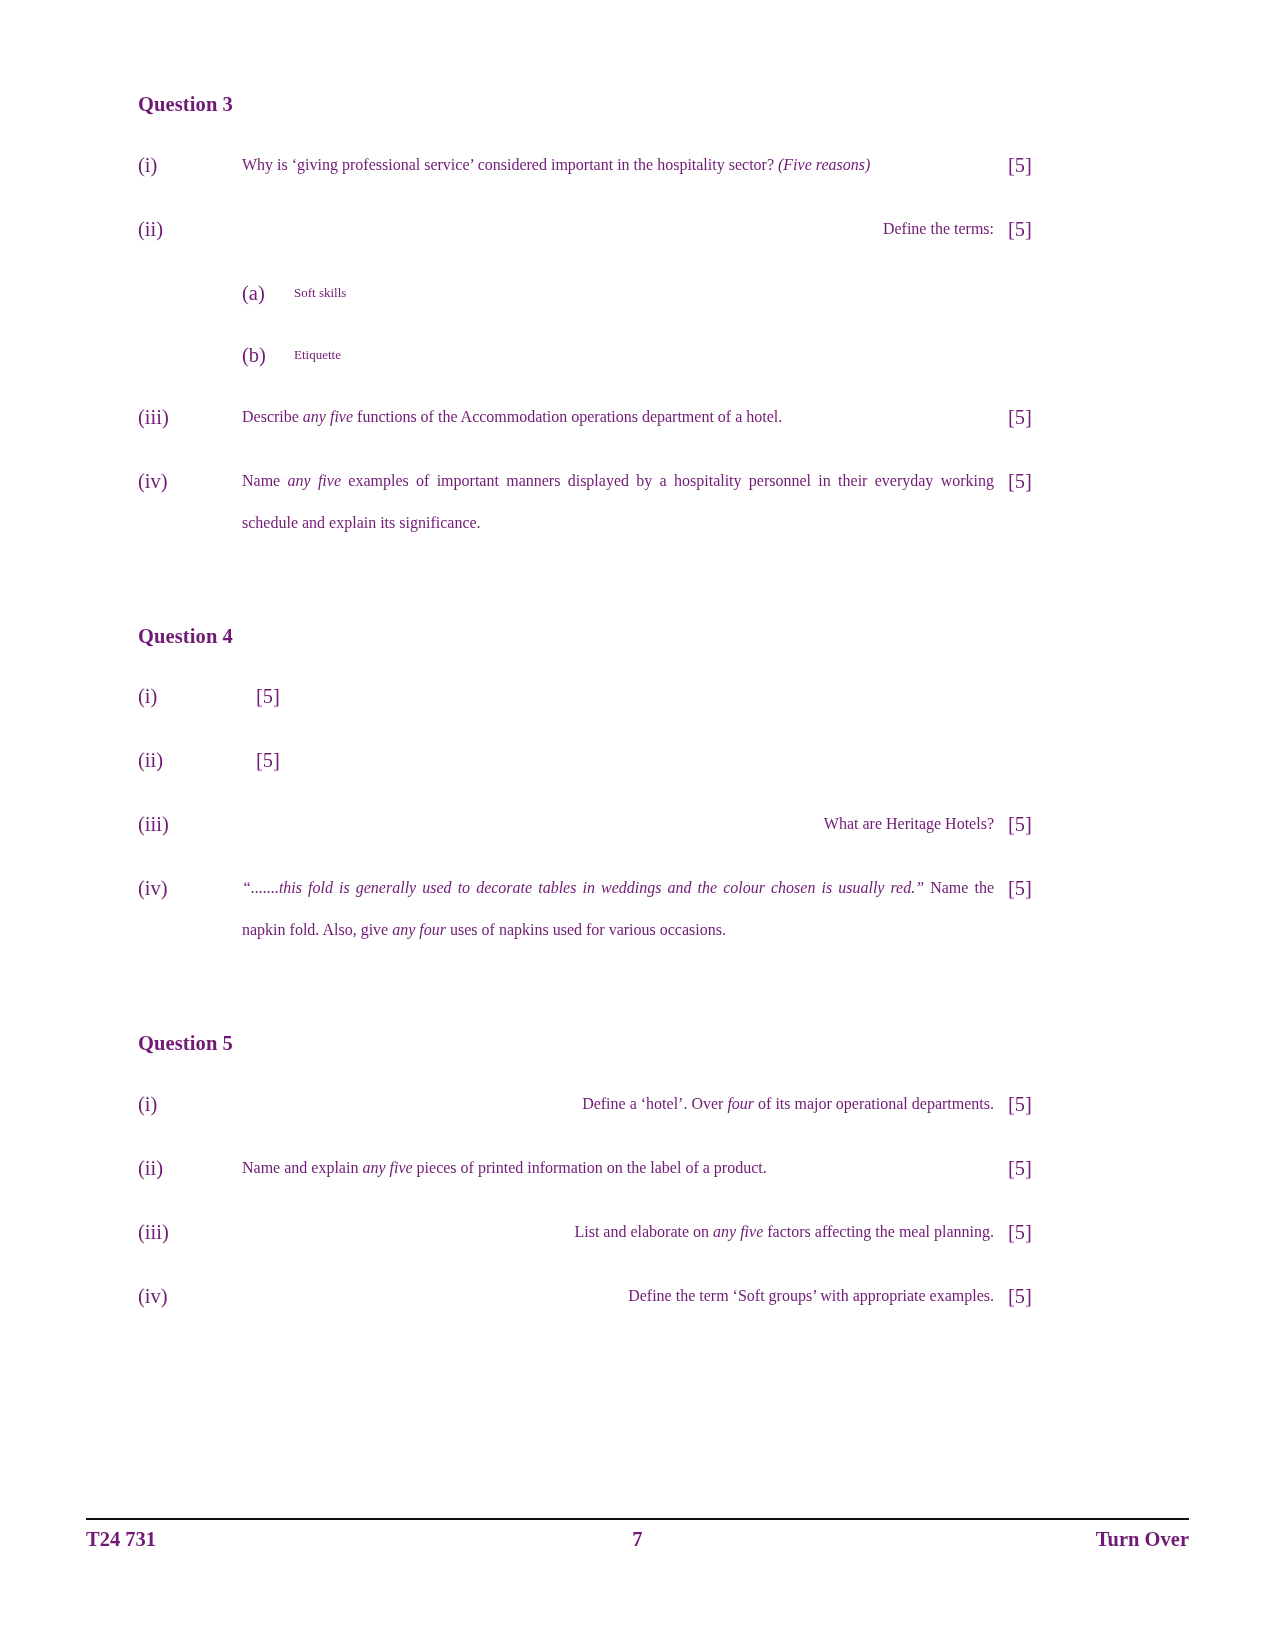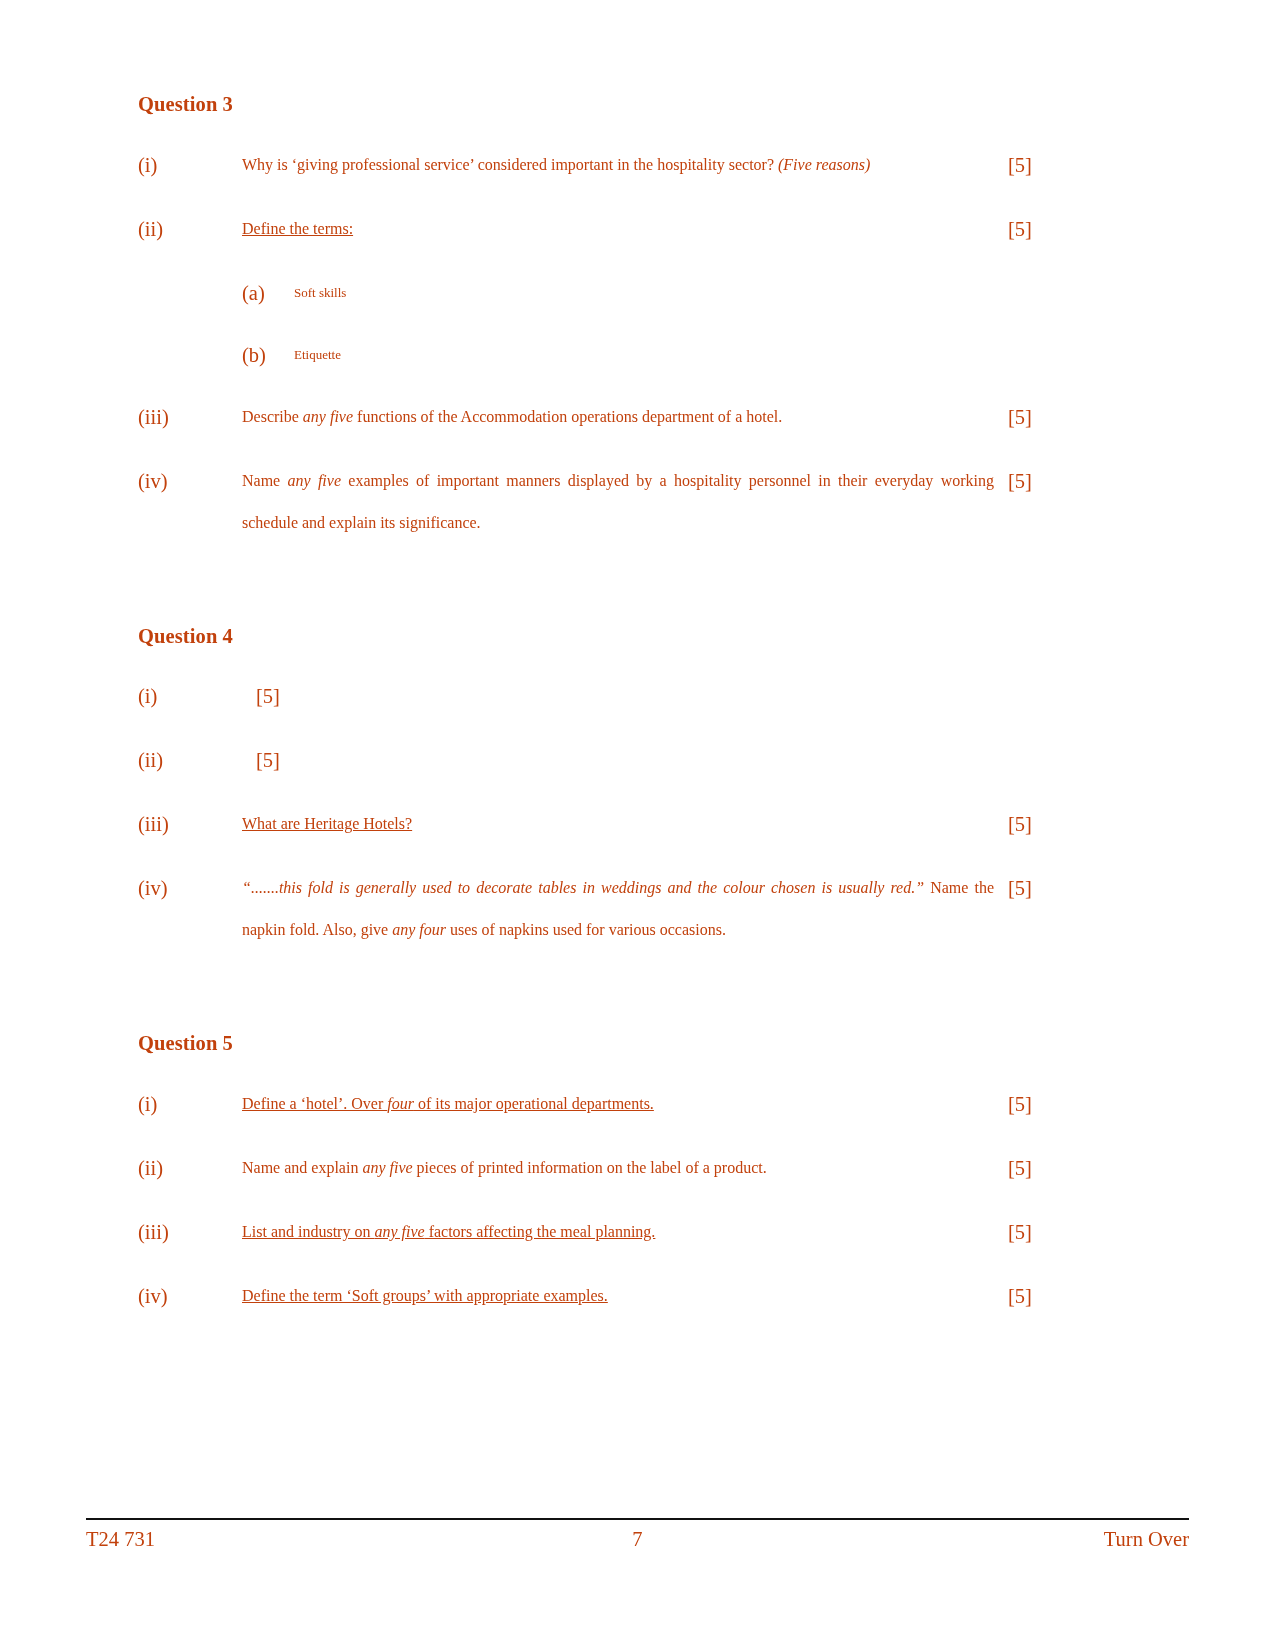--- a/index.html
+++ b/index.html
@@ -7,21 +7,21 @@
     padding: 0;
     background: #ffffff;
   }
   .page {
     position: relative;
     width: 1275px;
     height: 1651px;
     margin: 0 auto;
     background: #ffffff;
     font-family: "Liberation Serif", "DejaVu Serif", serif;
-    color: #c2410c;
+    color: #701a75;
     box-sizing: border-box;
     overflow: hidden;
   }
 
   
   .content {
     position: absolute;
     left: 138px;
     top: 92px;
     width: 945px;
@@ -48,22 +48,21 @@
   }
   .item-body {
     flex: 0 0 752px;
     font-size: 16px;
     line-height: 42px;
     text-align: justify;
     text-justify: inter-word;
     hyphens: none;
   }
   .item-body.left {
-    text-align: left;
-    text-decoration: underline;
+    text-align: right;
   }
   .item-marks {
     flex: 0 0 auto;
     width: 90px;
     margin-left: 14px;
     font-size: 20.5px;
     line-height: 42px;
     text-align: left;
   }
 
@@ -103,21 +102,21 @@
     top: 1518px;
     border-top: 2px solid #111111;
   }
   .footer {
     position: absolute;
     left: 86px;
     right: 86px;
     top: 1528px;
     display: flex;
     align-items: baseline;
-    font-weight: normal;
+    font-weight: bold;
     font-size: 20.5px;
   }
   .footer-left { flex: 0 0 33%; text-align: left; }
   .footer-center { flex: 0 0 34%; text-align: center; }
   .footer-right { flex: 0 0 33%; text-align: right; }
 </style>
 </head>
 <body>
 
 <div class="page">
@@ -185,21 +184,21 @@
           <div class="item-body left"><span>Define a ‘hotel’. Over </span><em class="it">four</em><span> of its major operational departments.</span></div>
           <div class="item-marks">[5]</div>
         </div>
         <div class="item">
           <div class="item-label">(ii)</div>
           <div class="item-body"><span>Name and explain </span><em class="it">any five</em><span> pieces of printed information on the label of a product.</span></div>
           <div class="item-marks">[5]</div>
         </div>
         <div class="item">
           <div class="item-label">(iii)</div>
-          <div class="item-body left"><span>List and industry on </span><em class="it">any five</em><span> factors affecting the meal planning.</span></div>
+          <div class="item-body left"><span>List and elaborate on </span><em class="it">any five</em><span> factors affecting the meal planning.</span></div>
           <div class="item-marks">[5]</div>
         </div>
         <div class="item">
           <div class="item-label">(iv)</div>
           <div class="item-body left"><span>Define the term ‘Soft groups’ with appropriate examples.</span></div>
           <div class="item-marks">[5]</div>
         </div>
       </div>
     </div>
 

